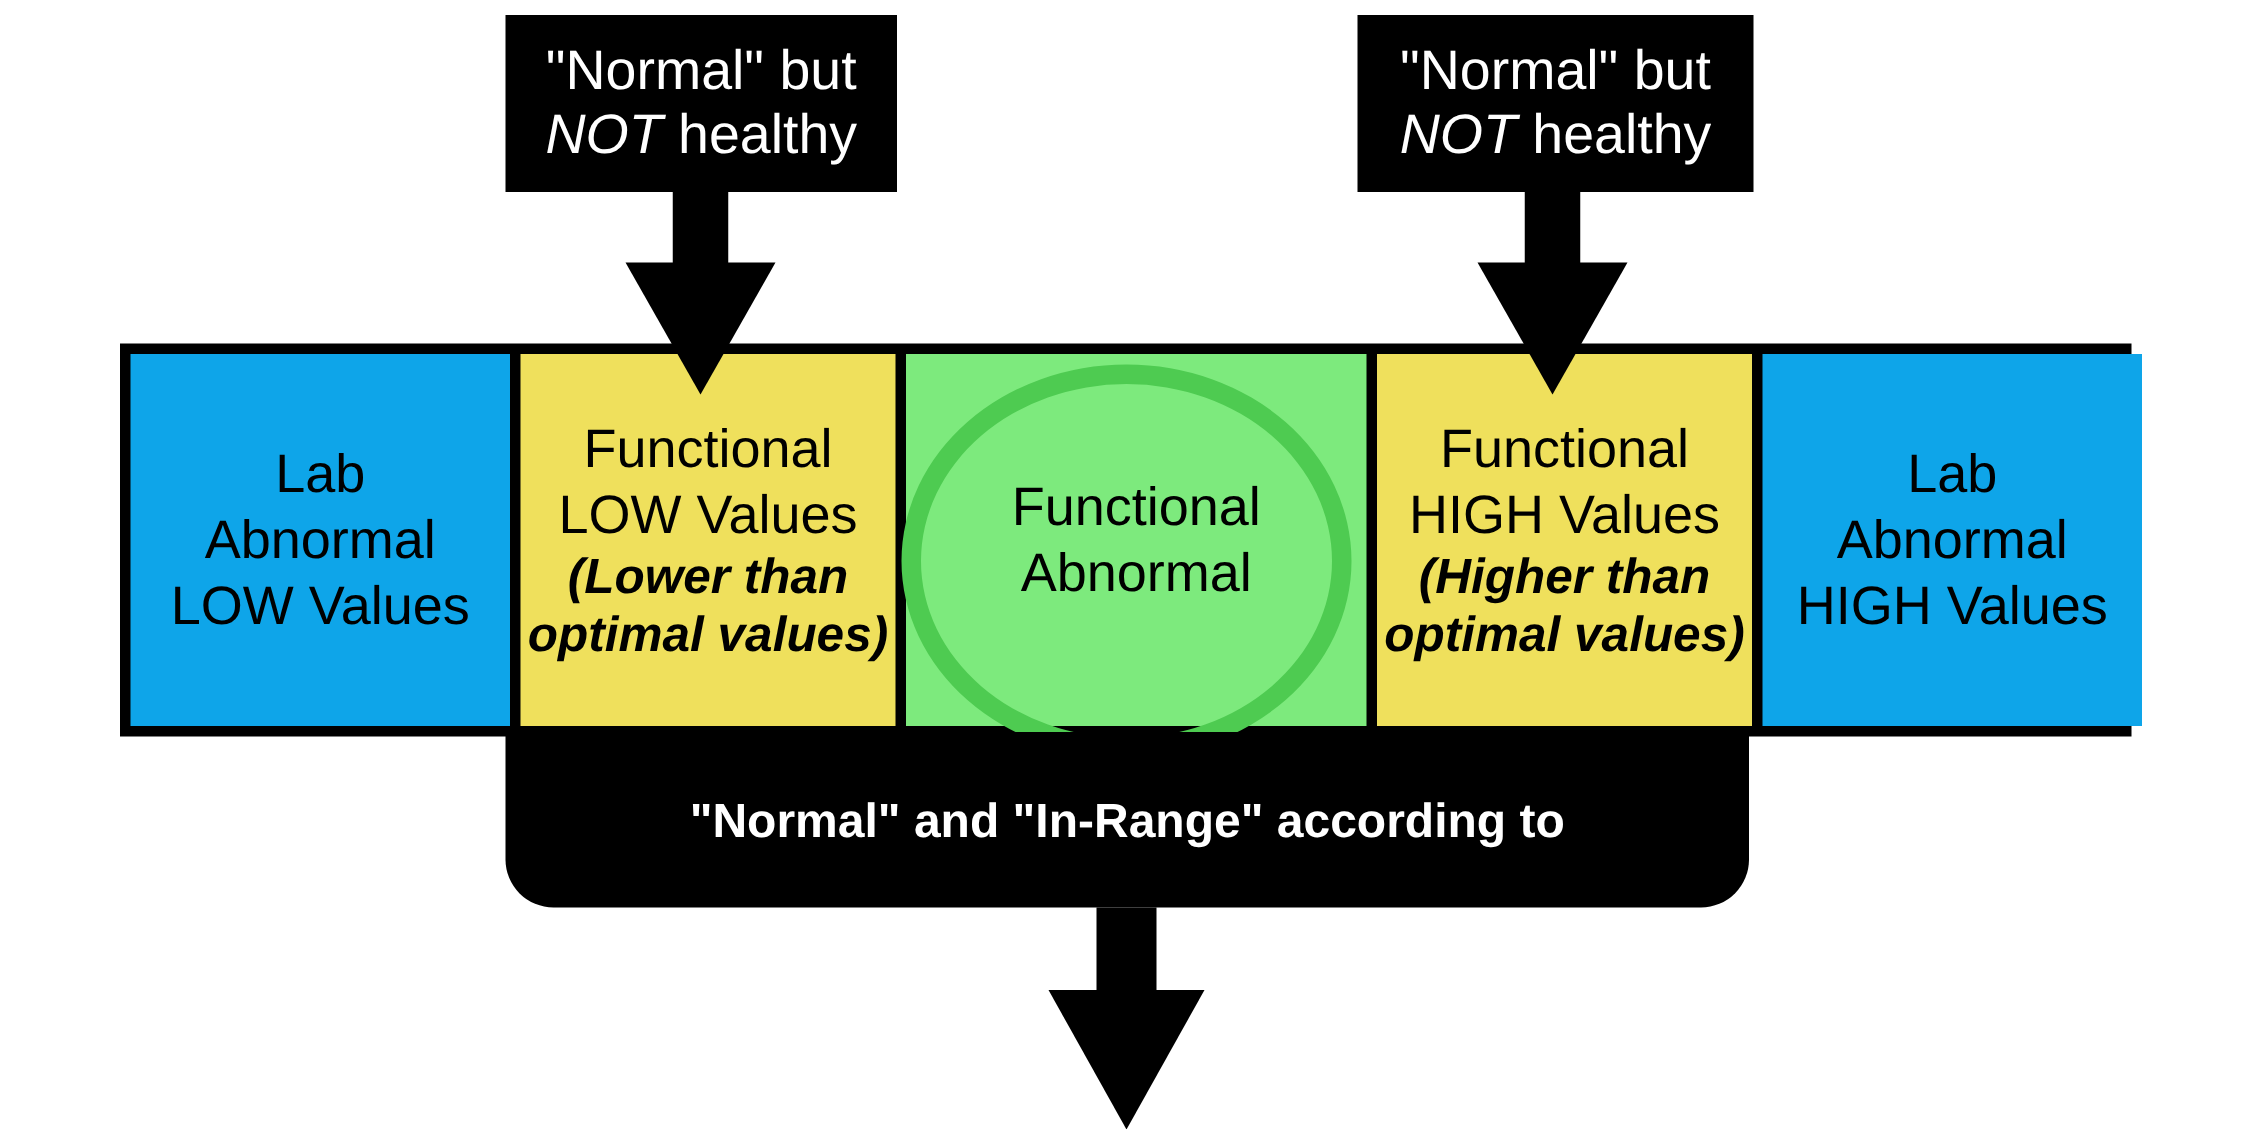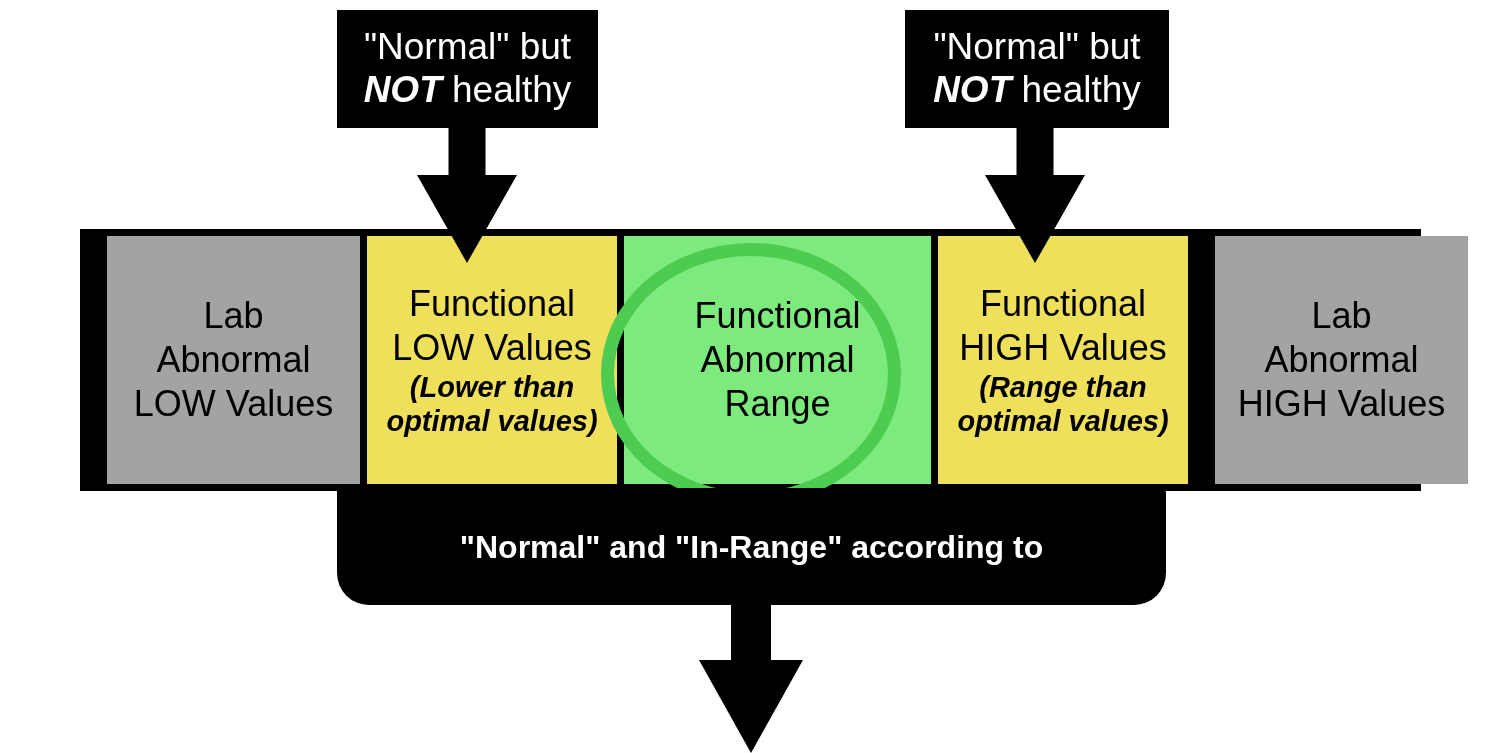--- a/index.html
+++ b/index.html
@@ -27,21 +27,21 @@
     flex-direction: column;
     align-items: center;
     justify-content: center;
     line-height: 1.16;
     font-size: 37px;
     font-weight: 400;
     text-align: center;
     z-index: 6;
   }
   .callout .line { display: block; white-space: nowrap; }
-  .callout .em { font-style: italic; font-weight: 700; }
+  .callout .em { font-style: italic; font-weight: 400; }
 
   
   .arrow-down {
     position: absolute;
     z-index: 7;
   }
   .arrow-down .stem {
     position: absolute;
     background: #000000;
     left: 50%;
@@ -81,26 +81,26 @@
     align-items: center;
     justify-content: center;
     text-align: center;
     color: #000000;
     overflow: hidden;
   }
   .cell .line { display: block; white-space: nowrap; }
   .cell .t-main { font-size: 36px; line-height: 1.22; font-weight: 400; }
   .cell .t-main b { font-weight: 400; }
   .cell .t-sub {
-    font-size: 29px;
+    font-size: 33px;
     line-height: 1.18;
     font-style: italic;
     font-weight: 700;
   }
-  .cell-red    { background: #a3a3a3; flex: 0 0 253px; margin-left: 20px; }
+  .cell-red    { background: #0ea5e9; flex: 0 0 253px; }
   .cell-yellow { background: #EFE05C; flex: 0 0 250px; }
   .cell-green  { background: #7DEA7D; flex: 0 0 307px; }
 
   .cell-text { position: relative; z-index: 2; }
 
   
   #ellipse {
     position: absolute;
     left: 601px;
     top: 243px;
@@ -176,29 +176,28 @@
         <span class="line t-main"><b>LOW</b><span> Values</span></span>
         <span class="line t-sub">(Lower than</span>
         <span class="line t-sub">optimal values)</span>
       </div>
     </div>
 
     <div class="cell cell-green">
       <div class="cell-text">
         <span class="line t-main">Functional</span>
         <span class="line t-main">Abnormal</span>
-        <span class="line t-main">Range</span>
       </div>
     </div>
 
     <div class="cell cell-yellow">
       <div class="cell-text">
         <span class="line t-main">Functional</span>
         <span class="line t-main"><b>HIGH</b><span> Values</span></span>
-        <span class="line t-sub">(Range than</span>
+        <span class="line t-sub">(Higher than</span>
         <span class="line t-sub">optimal values)</span>
       </div>
     </div>
 
     <div class="cell cell-red">
       <div class="cell-text">
         <span class="line t-main">Lab</span>
         <span class="line t-main">Abnormal</span>
         <span class="line t-main"><b>HIGH</b><span> Values</span></span>
       </div>

